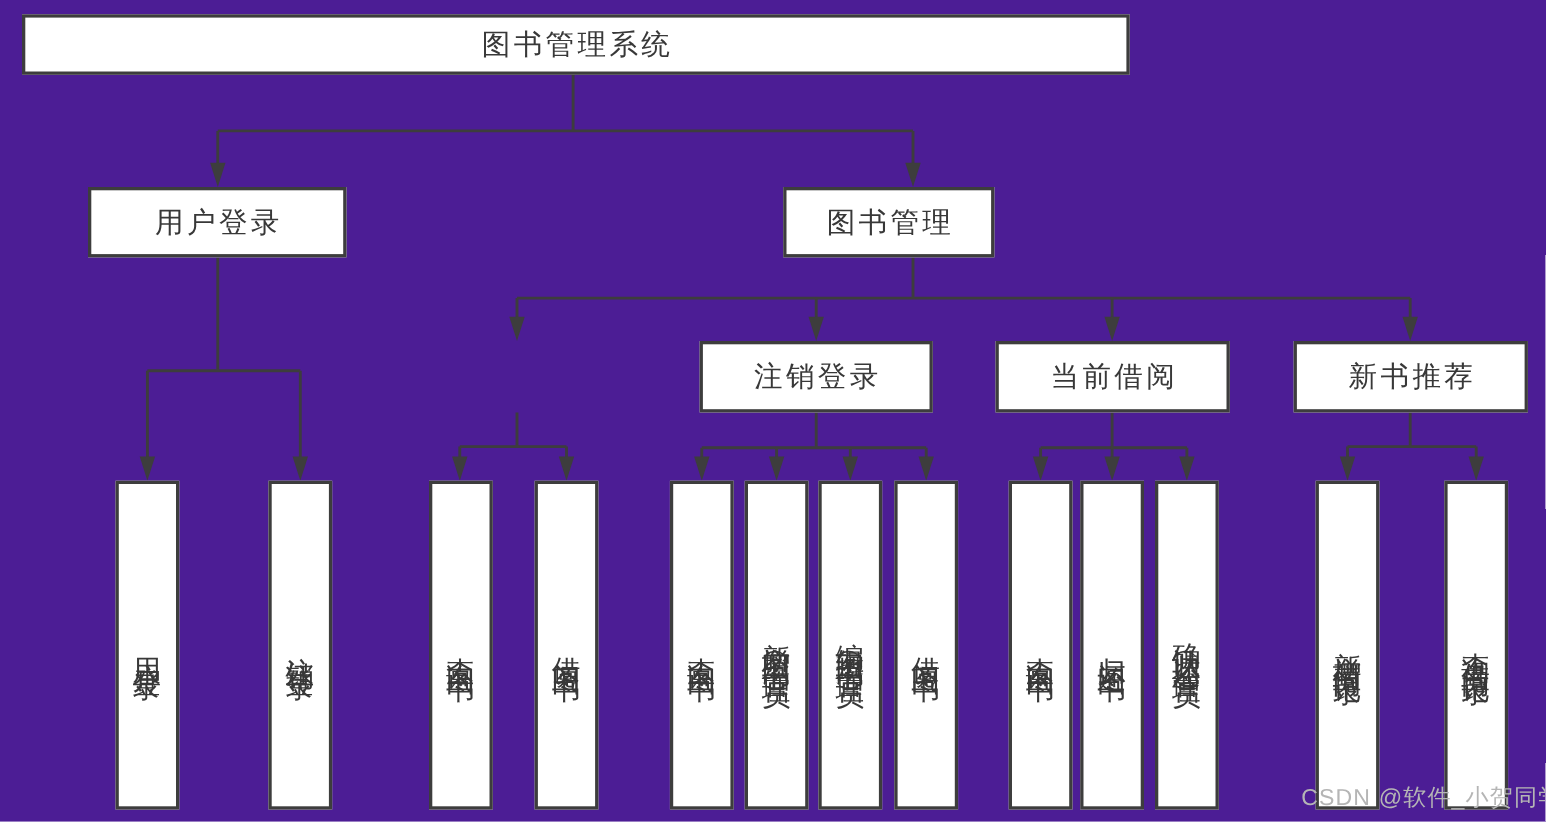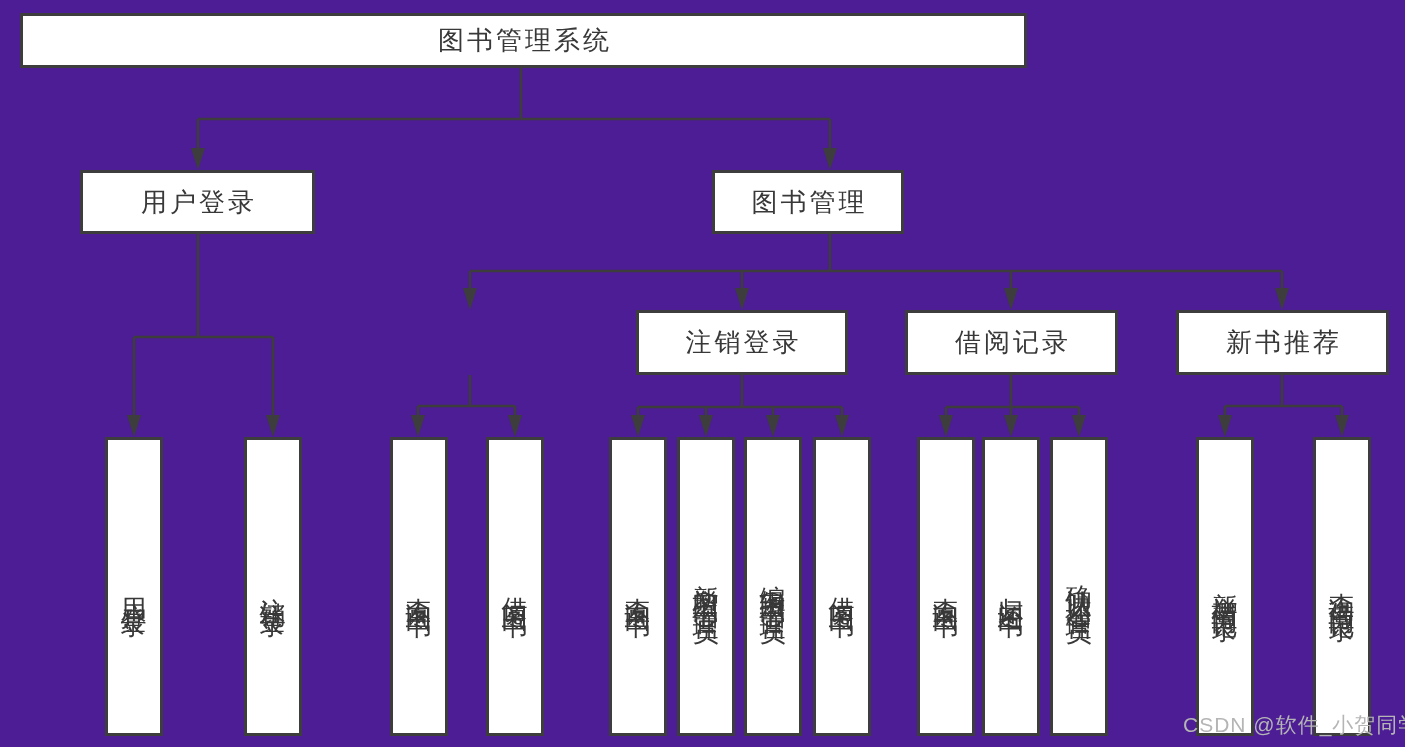--- a/index.html
+++ b/index.html
@@ -74,21 +74,21 @@
       <polygon points="1335,415 1349,415 1342,437"></polygon>
     </g>
   </svg>
 
   <div class="node" style="left:20px;top:13px;width:1007px;height:55px;">图书管理系统</div>
 
   <div class="node" style="left:80px;top:170px;width:235px;height:64px;">用户登录</div>
   <div class="node" style="left:712px;top:170px;width:192px;height:64px;">图书管理</div>
 
   <div class="node" style="left:636px;top:310px;width:212px;height:65px;">注销登录</div>
-  <div class="node" style="left:905px;top:310px;width:213px;height:65px;">借阅记录</div>
+  <div class="node" style="left:905px;top:310px;width:213px;height:65px;">当前借阅</div>
   <div class="node" style="left:1176px;top:310px;width:213px;height:65px;">新书推荐</div>
 
   <div class="leaf" style="left:105px;">
     <span>用户登录</span>
   </div>
   <div class="leaf" style="left:244px;">
     <span>注销登录</span>
   </div>
 
   <div class="leaf" style="left:390px;">

